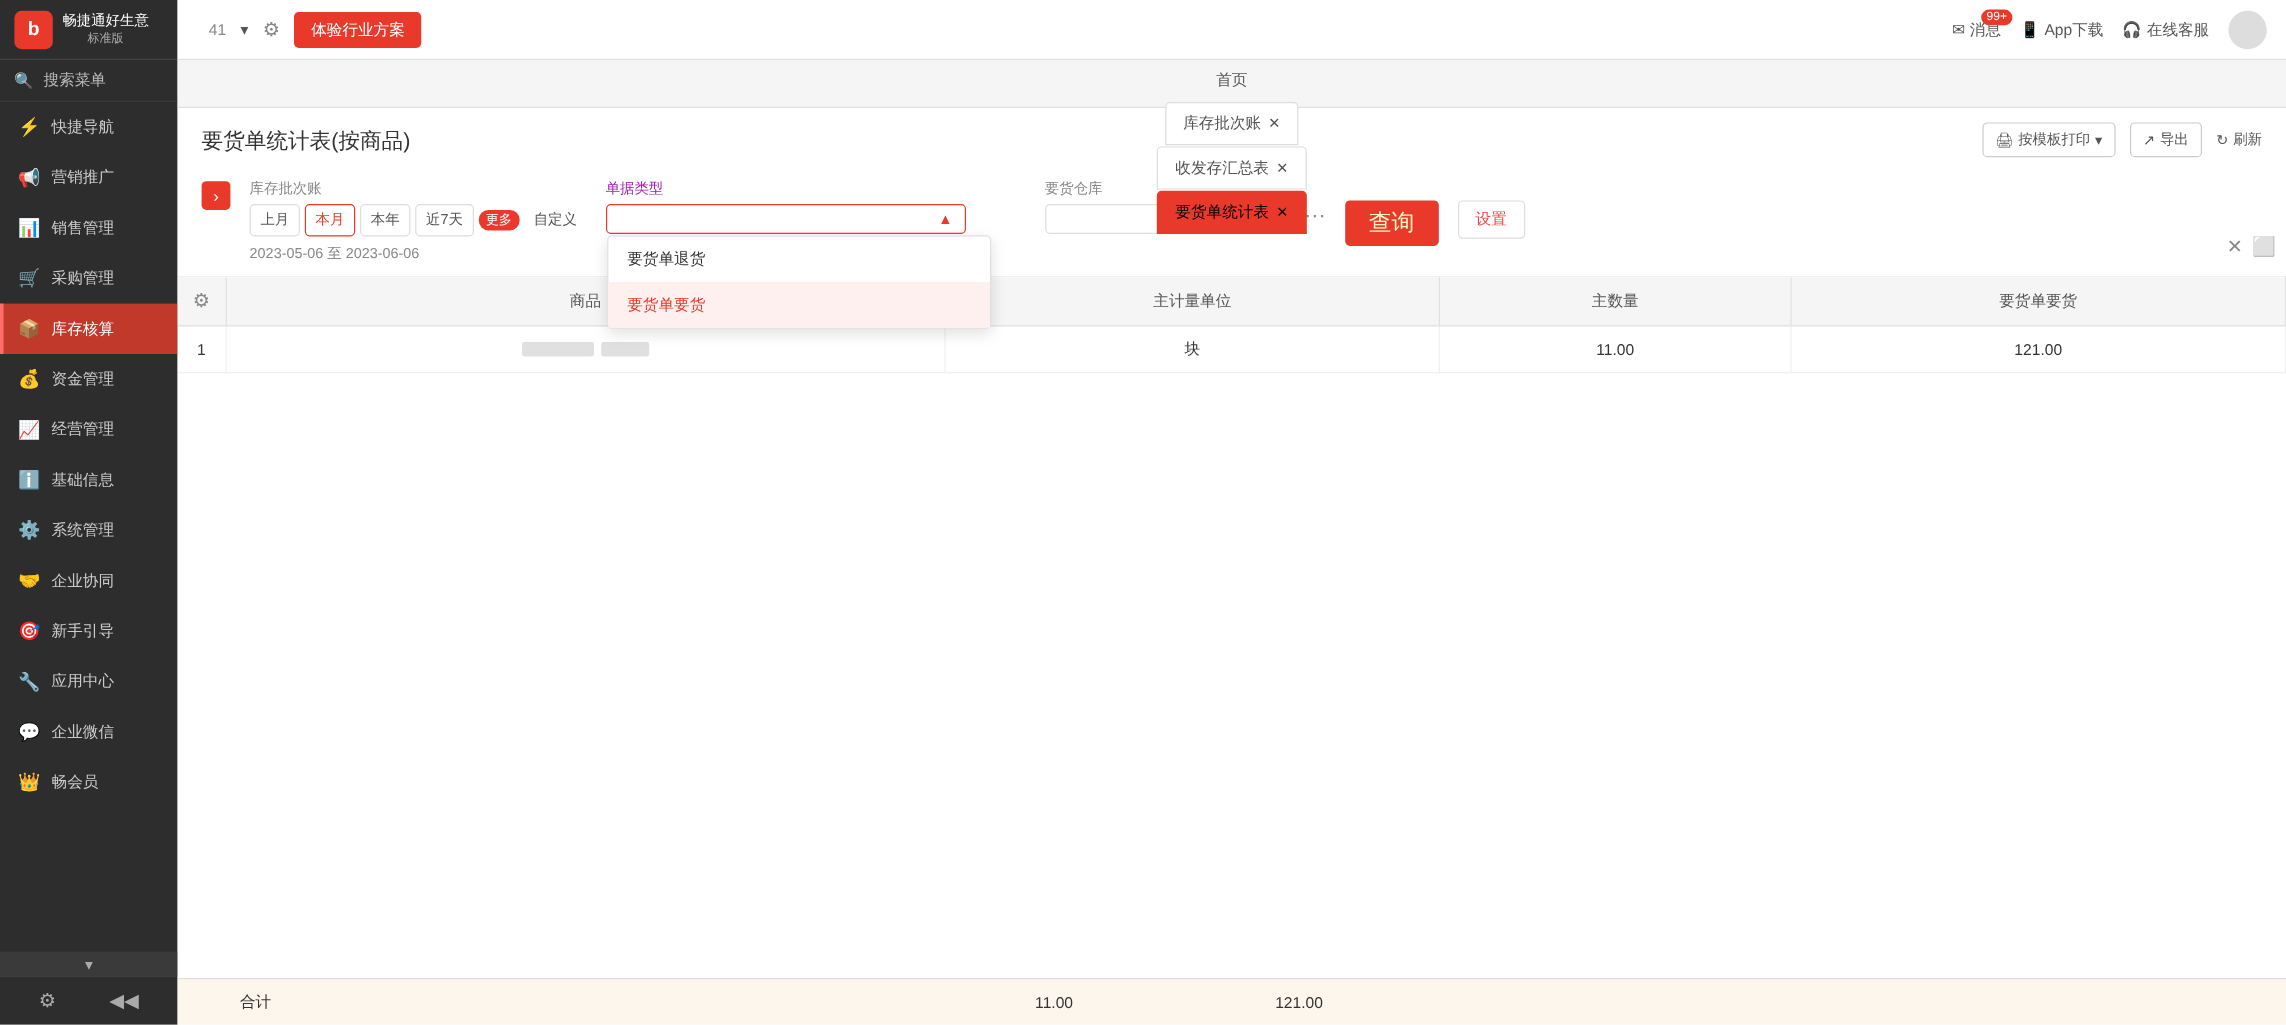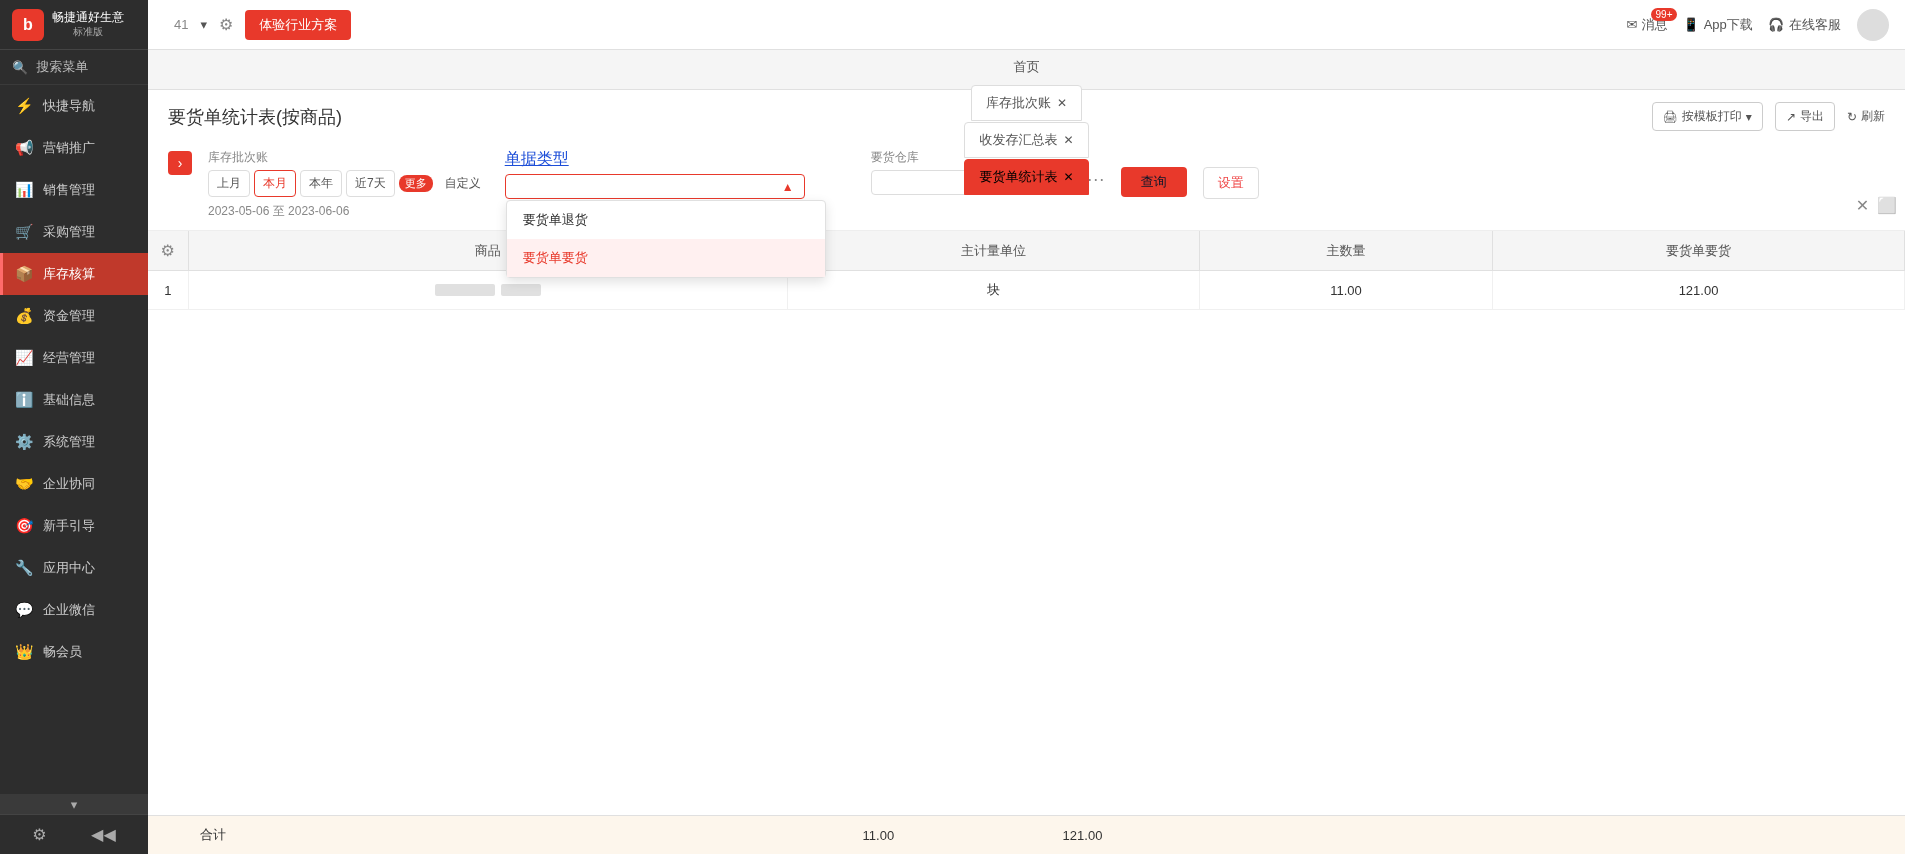--- a/index.html
+++ b/index.html
@@ -150,21 +150,21 @@
     }
     .filter-date-btn.active { border-color: #e8392b; color: #e8392b; }
     .filter-date-badge {
       background: #e8392b; color: #fff; border-radius: 8px; padding: 1px 6px;
       font-size: 11px; cursor: pointer;
     }
     .filter-date-custom { padding: 4px 8px; font-size: 12px; border: none; background: none; color: #555; cursor: pointer; font-family: inherit; }
     .filter-date-range { font-size: 12px; color: #888; margin-top: 2px; }
 
     .filter-type-group { display: flex; flex-direction: column; gap: 4px; min-width: 350px; position: relative; }
-    .filter-type-label { font-size: 16px; color: #1d4ed8; text-decoration: underline; }
+    .filter-type-label { font-size: 12px; color: #a21caf; }
     .filter-type-input {
       border: 1px solid #e8392b; border-radius: 4px; padding: 4px 10px;
       font-size: 13px; outline: none; width: 300px; font-family: inherit;
       display: flex; align-items: center; justify-content: space-between;
       cursor: pointer; background: #fff;
     }
     .filter-type-input input {
       border: none; outline: none; flex: 1; font-size: 13px; font-family: inherit;
       background: transparent;
     }
@@ -172,22 +172,22 @@
 
     .filter-warehouse-group { display: flex; flex-direction: column; gap: 4px; }
     .filter-warehouse-label { font-size: 12px; color: #888; }
     .filter-warehouse-input {
       border: 1px solid #ddd; border-radius: 4px; padding: 4px 10px;
       font-size: 13px; min-width: 200px; font-family: inherit; outline: none;
     }
     .filter-more { color: #888; font-size: 18px; cursor: pointer; margin-top: 20px; }
 
     .btn-query {
-      background: #e8392b; color: #0f172a; border: none; border-radius: 4px;
-      padding: 6px 20px; font-size: 13px; cursor: pointer; font-family: inherit;
+      background: #e8392b; color: #fef9c3; border: none; border-radius: 4px;
+      padding: 6px 20px; font-size: 19px; cursor: pointer; font-family: inherit;
       margin-top: 18px;
     }
     .btn-settings {
       background: #fff; color: #ef4444; border: 1px solid #ddd; border-radius: 4px;
       padding: 6px 14px; font-size: 13px; cursor: pointer; font-family: inherit;
       margin-top: 18px;
     }
 
     
     .dropdown-popup {

